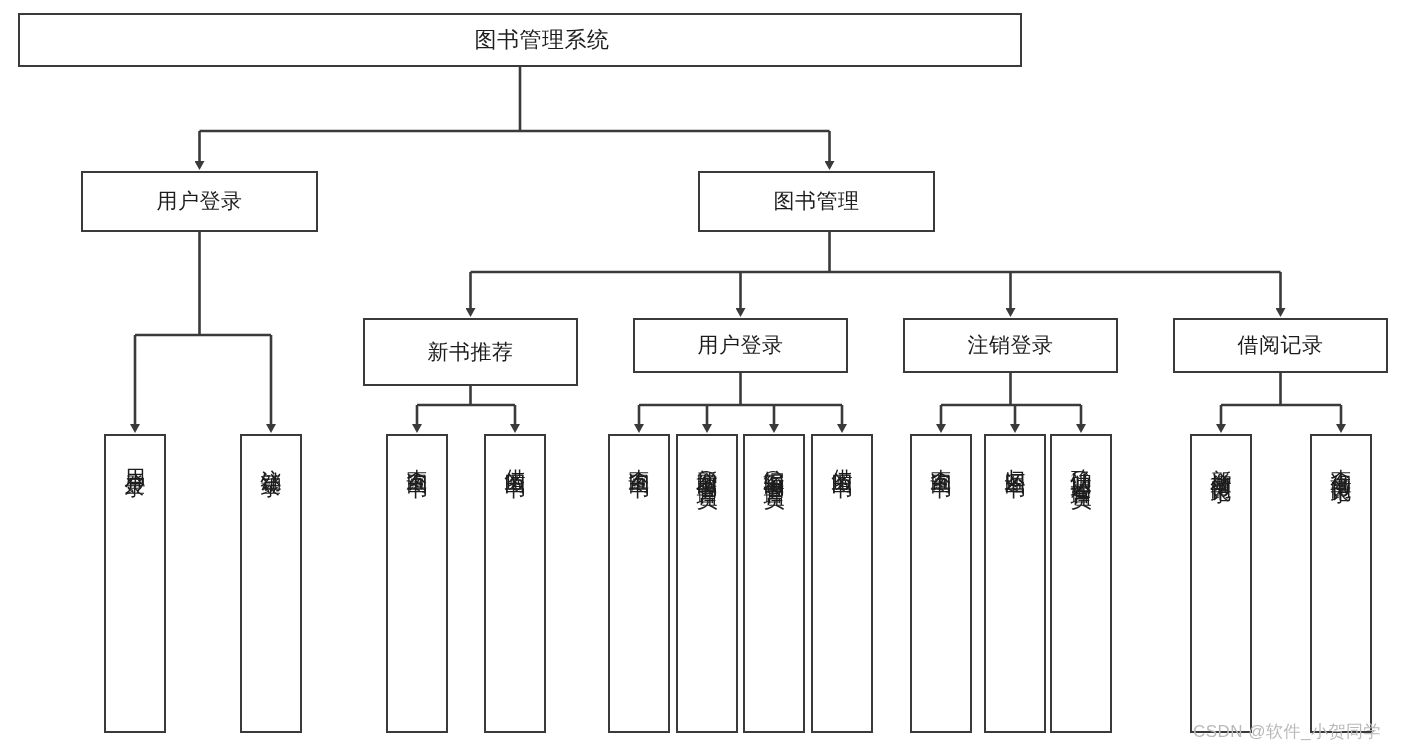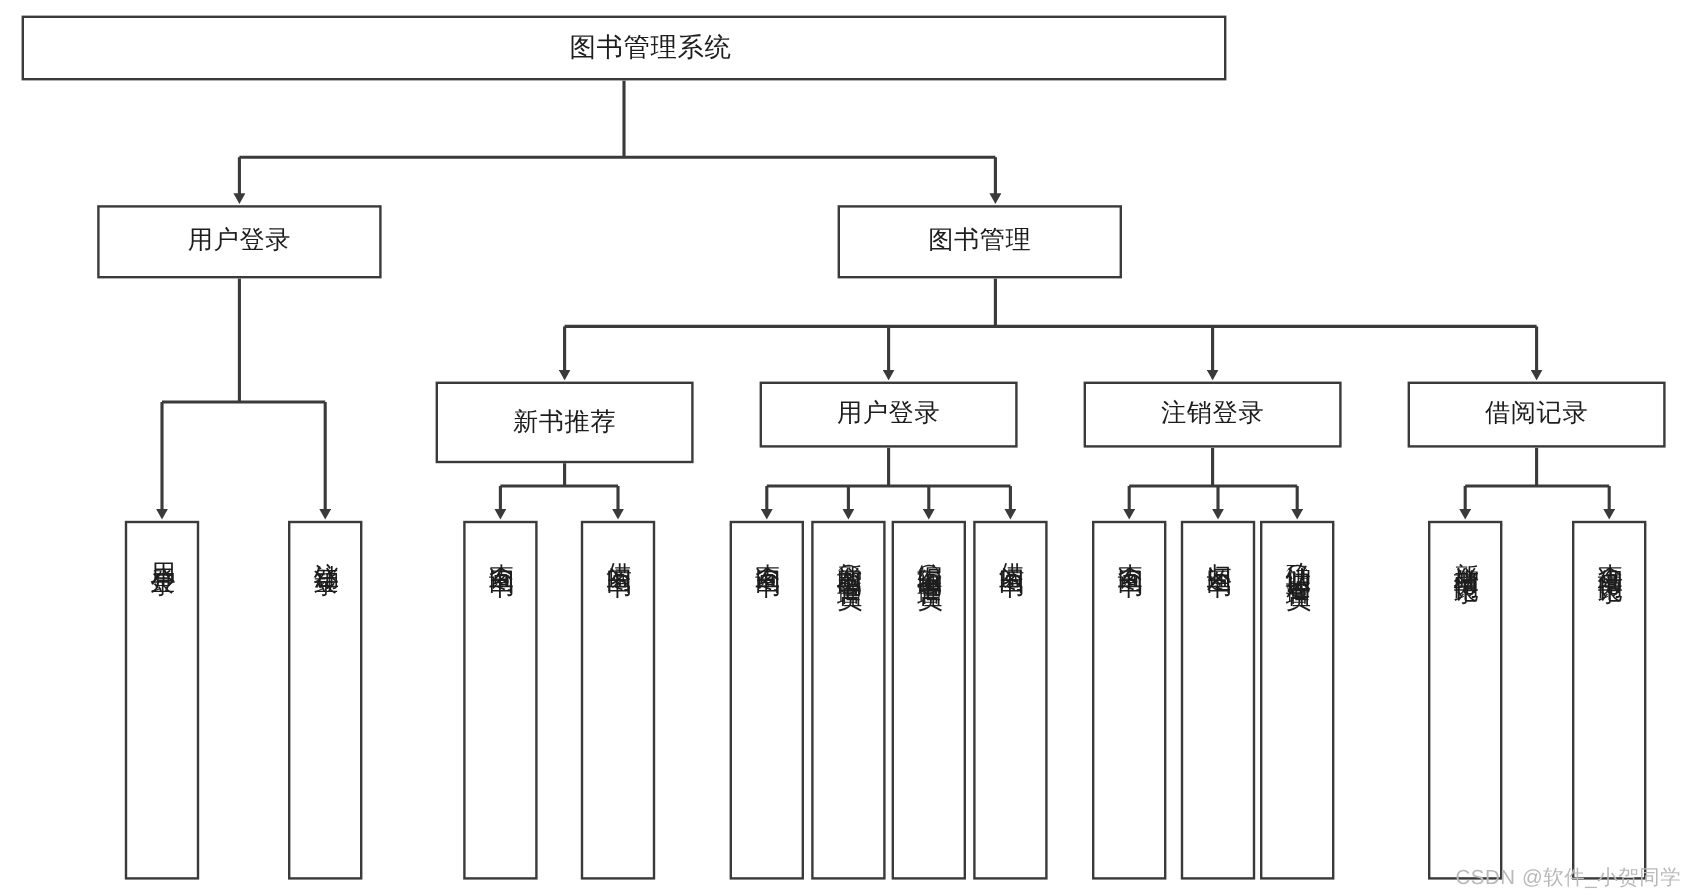--- a/index.html
+++ b/index.html
@@ -52,21 +52,21 @@
     text-orientation: upright;
     font-size: 21px;
     line-height: 1.42;
     letter-spacing: 3px;
     white-space: pre;
     text-align: left;
   }
   .node.root .node-label { font-size: 22px; }
   .watermark {
     position: absolute;
-    right: 4px;
+    right: 24px;
     bottom: 4px;
     font-size: 17px;
     color: #b9b9b9;
     letter-spacing: 0.5px;
     white-space: nowrap;
     pointer-events: none;
   }
 </style>
 </head>
 <body>

